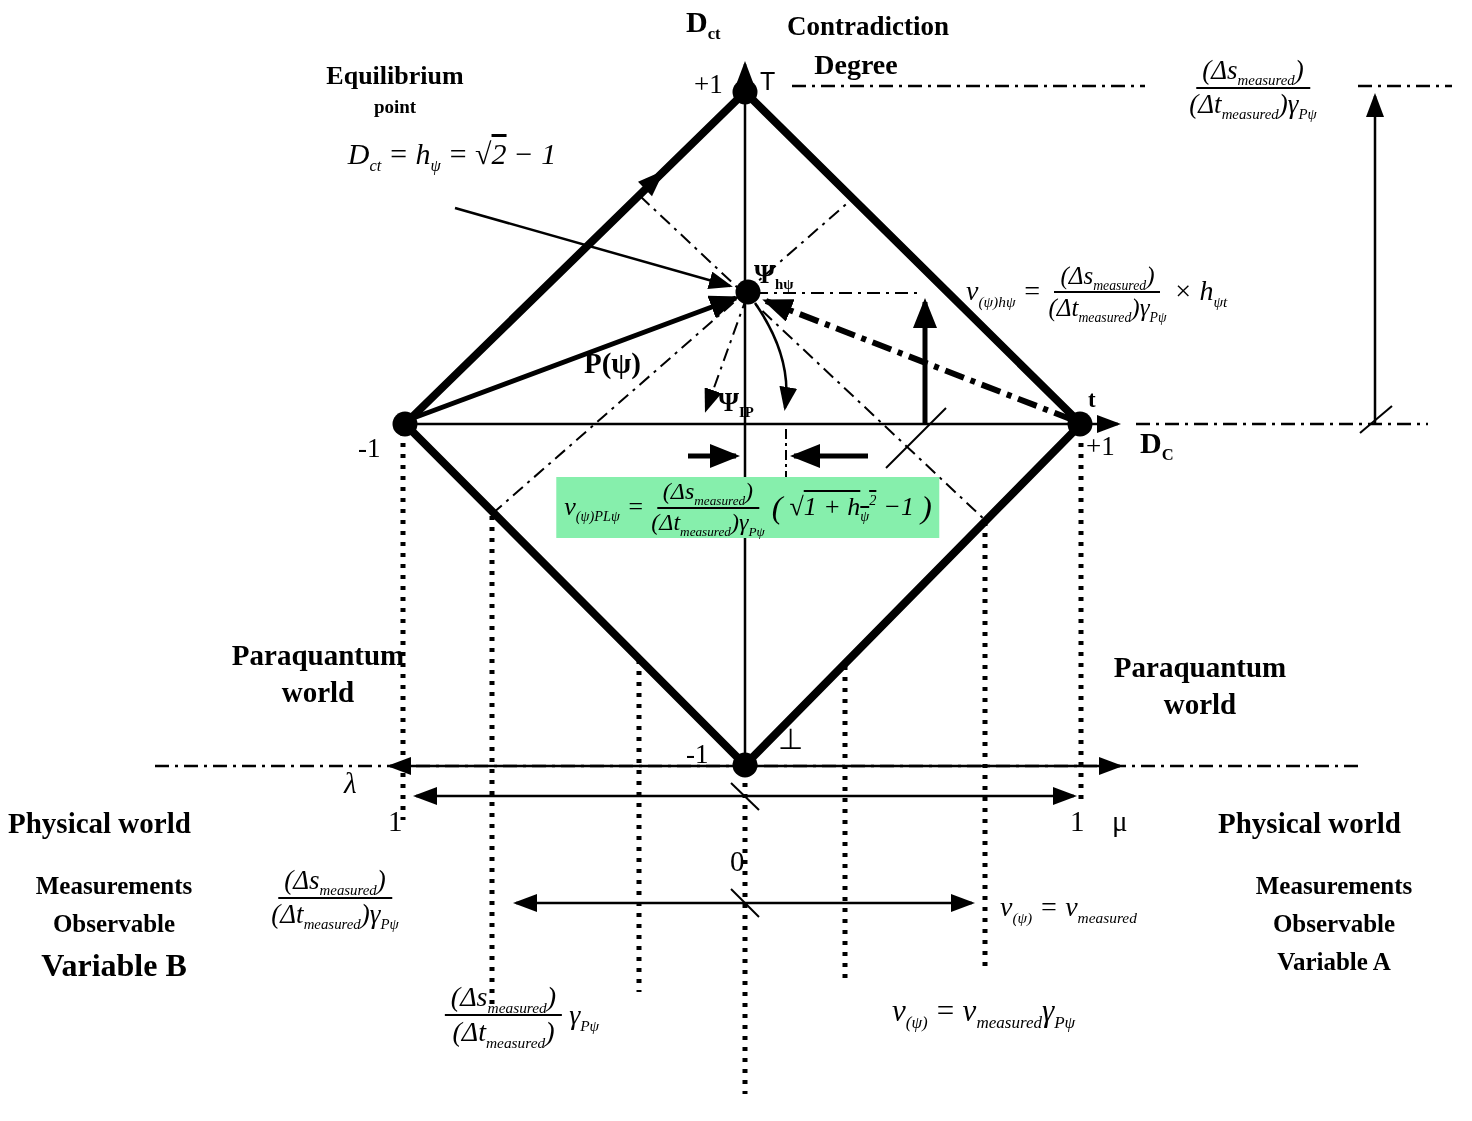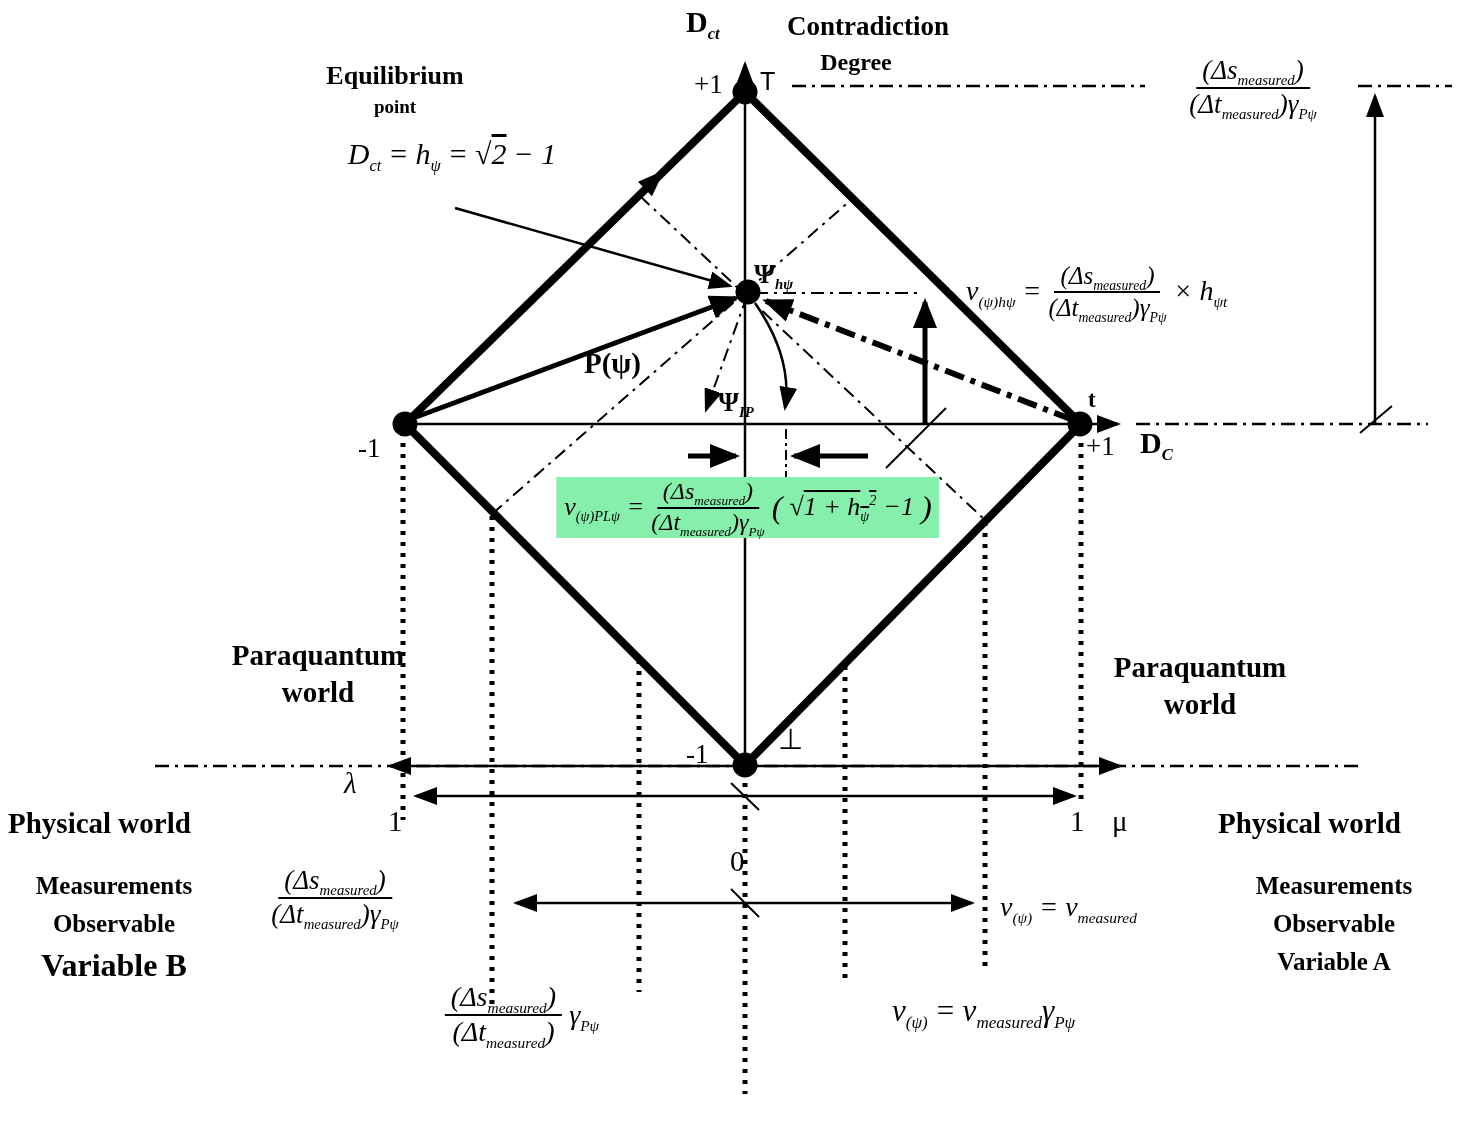--- a/index.html
+++ b/index.html
@@ -5,21 +5,21 @@
   html,body{margin:0;padding:0;background:#fff}
   .stage{position:relative;width:1472px;height:1121px;background:#fff;color:#000;
          font-family:"Liberation Serif",serif;overflow:hidden}
   .stage svg{position:absolute;left:0;top:0}
   .lbl{position:absolute;white-space:nowrap;line-height:1.08}
   .b{font-weight:bold}
   .i{font-style:italic}
   .ctr{transform:translateX(-50%)}
   .sans{font-family:"Liberation Sans",sans-serif}
   .math{font-style:italic;font-family:"Liberation Serif",serif}
-  .math sub, .lbl sub{font-size:0.55em;font-style:italic;line-height:0}
+  .math sub, .lbl sub{font-size:0.55em;line-height:0}
   .lbl sup{font-size:0.55em;line-height:0}
   .row{display:inline-flex;align-items:center;gap:7px}
   .frac{display:inline-flex;flex-direction:column;align-items:center;text-align:left;vertical-align:middle}
   .frac .num{display:inline-block;border-bottom:2.5px solid #000;padding:0 6px 2px}
   .frac .den{display:inline-block;padding-top:1px}
   .ov{text-decoration:overline}
   .wbg{background:#86efac;padding:2px 8px}
 </style>
 </head>
 <body>
@@ -87,21 +87,21 @@
   <circle cx="745" cy="92" r="12.5" fill="#000"></circle>
   <circle cx="405" cy="424" r="12.5" fill="#000"></circle>
   <circle cx="1080" cy="424" r="12.5" fill="#000"></circle>
   <circle cx="745" cy="765" r="12.5" fill="#000"></circle>
   <circle cx="748" cy="292" r="12.5" fill="#000"></circle>
 </svg>
 
 <div class="lbl b" style="left:686px;top:6px;font-size:30px"><span>D</span><sub>ct</sub></div>
 
 <div class="lbl b ctr" style="left:868px;top:12px;font-size:27px">Contradiction</div>
-<div class="lbl b ctr" style="left:856px;top:50px;font-size:24px">Degree</div>
+<div class="lbl b ctr" style="left:856px;top:50px;font-size:28px">Degree</div>
 
 <div class="lbl" style="left:694px;top:70px;font-size:27px">+1</div>
 <div class="lbl sans" style="left:760px;top:68px;font-size:25px">T</div>
 
 <div class="lbl" style="left:358px;top:434px;font-size:27px">-1</div>
 <div class="lbl b" style="left:1088px;top:388px;font-size:23px">t</div>
 <div class="lbl" style="left:1086px;top:432px;font-size:27px">+1</div>
 <div class="lbl b" style="left:1140px;top:427px;font-size:30px"><span>D</span><sub>C</sub></div>
 
 <div class="lbl" style="left:686px;top:740px;font-size:27px">-1</div>

